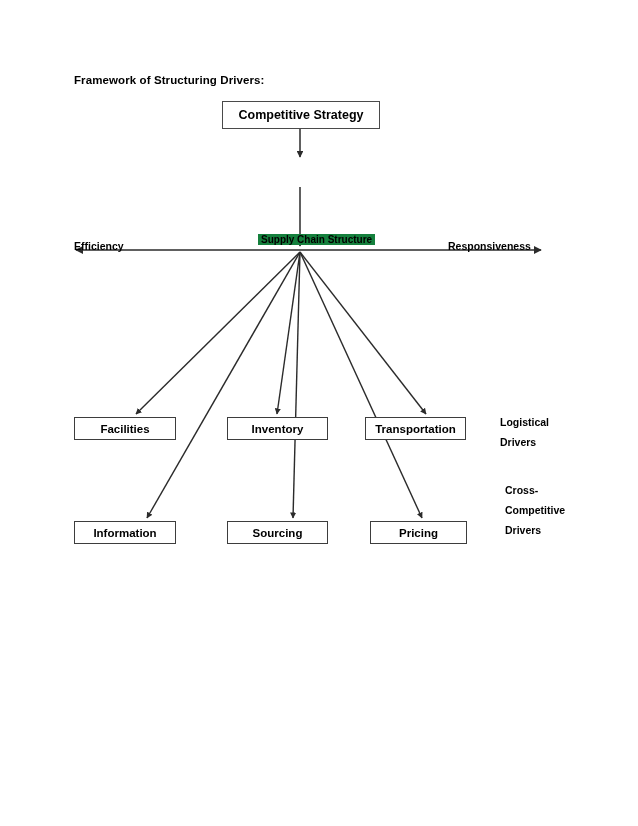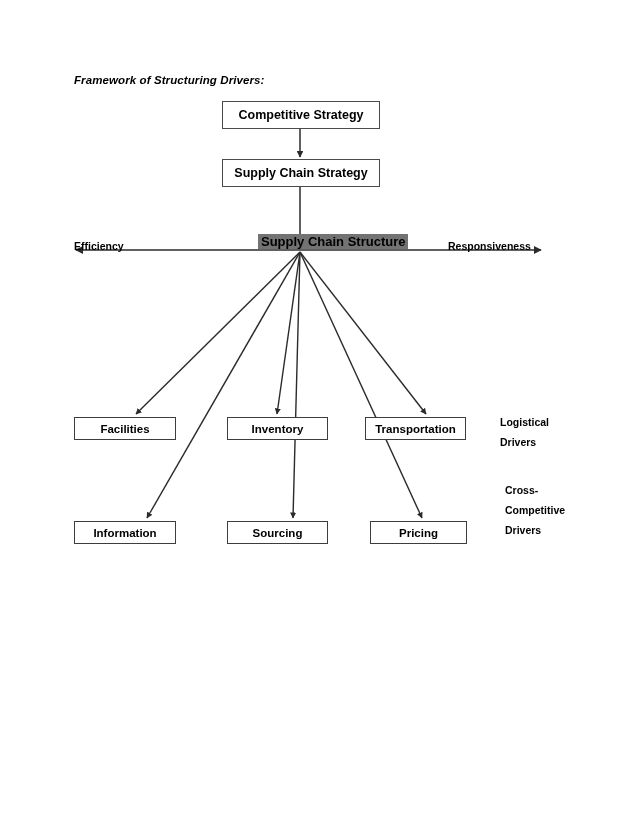--- a/index.html
+++ b/index.html
@@ -22,21 +22,21 @@
     background: #ffffff;
   }
   #wiring {
     position: absolute;
     left: 0;
     top: 0;
     width: 638px;
     height: 826px;
     pointer-events: none;
   }
-  .abs { position: absolute; font-style: italic; }
+  .abs { position: absolute; }
 
   .caption {
     font-size: 11.5px;
     font-weight: bold;
     letter-spacing: 0.1px;
     white-space: nowrap;
   }
 
   .node {
     position: absolute;
@@ -59,25 +59,25 @@
   .axis-label {
     position: absolute;
     font-size: 10.5px;
     font-weight: bold;
     white-space: nowrap;
     z-index: 2;
     margin-top: 33px;
   }
   .axis-center {
     position: absolute;
-    font-size: 13px;
+    font-size: 10px;
     font-weight: bold;
     white-space: nowrap;
     z-index: 4;
-    background: #737373;
+    background: #15803d;
     padding: 0 3px;
   }
   .side-note {
     position: absolute;
     font-size: 10.5px;
     font-weight: bold;
     line-height: 20px;
     white-space: nowrap;
     z-index: 2;
   }
@@ -111,21 +111,20 @@
       <line x1="300" y1="252" x2="277" y2="414" marker-end="url(#ahs)"></line>
       <line x1="300" y1="252" x2="426" y2="414" marker-end="url(#ahs)"></line>
       <line x1="300" y1="252" x2="147" y2="518" marker-end="url(#ahs)"></line>
       <line x1="300" y1="252" x2="293" y2="518" marker-end="url(#ahs)"></line>
       <line x1="300" y1="252" x2="422" y2="518" marker-end="url(#ahs)"></line>
     </g>
   </svg>
 
   <div class="node" style="left:222px; top:101px; width:158px; height:28px;">Competitive Strategy</div>
 
-  <div class="node" style="left:222px; top:159px; width:158px; height:28px;">Supply Chain Strategy</div>
 
   <div class="axis-label" style="left:74px; top:207px;">Efficiency</div>
 
   <div class="axis-label" style="left:412px; top:207px;padding-left:36px;">Responsiveness</div>
 
   <div class="axis-center" style="left:258px; top:234px;">Supply Chain Structure</div>
 
   <div class="node small" style="left:74px; top:417px; width:102px; height:23px;">Facilities</div>
 
   <div class="node small" style="left:227px; top:417px; width:101px; height:23px;">Inventory</div>

